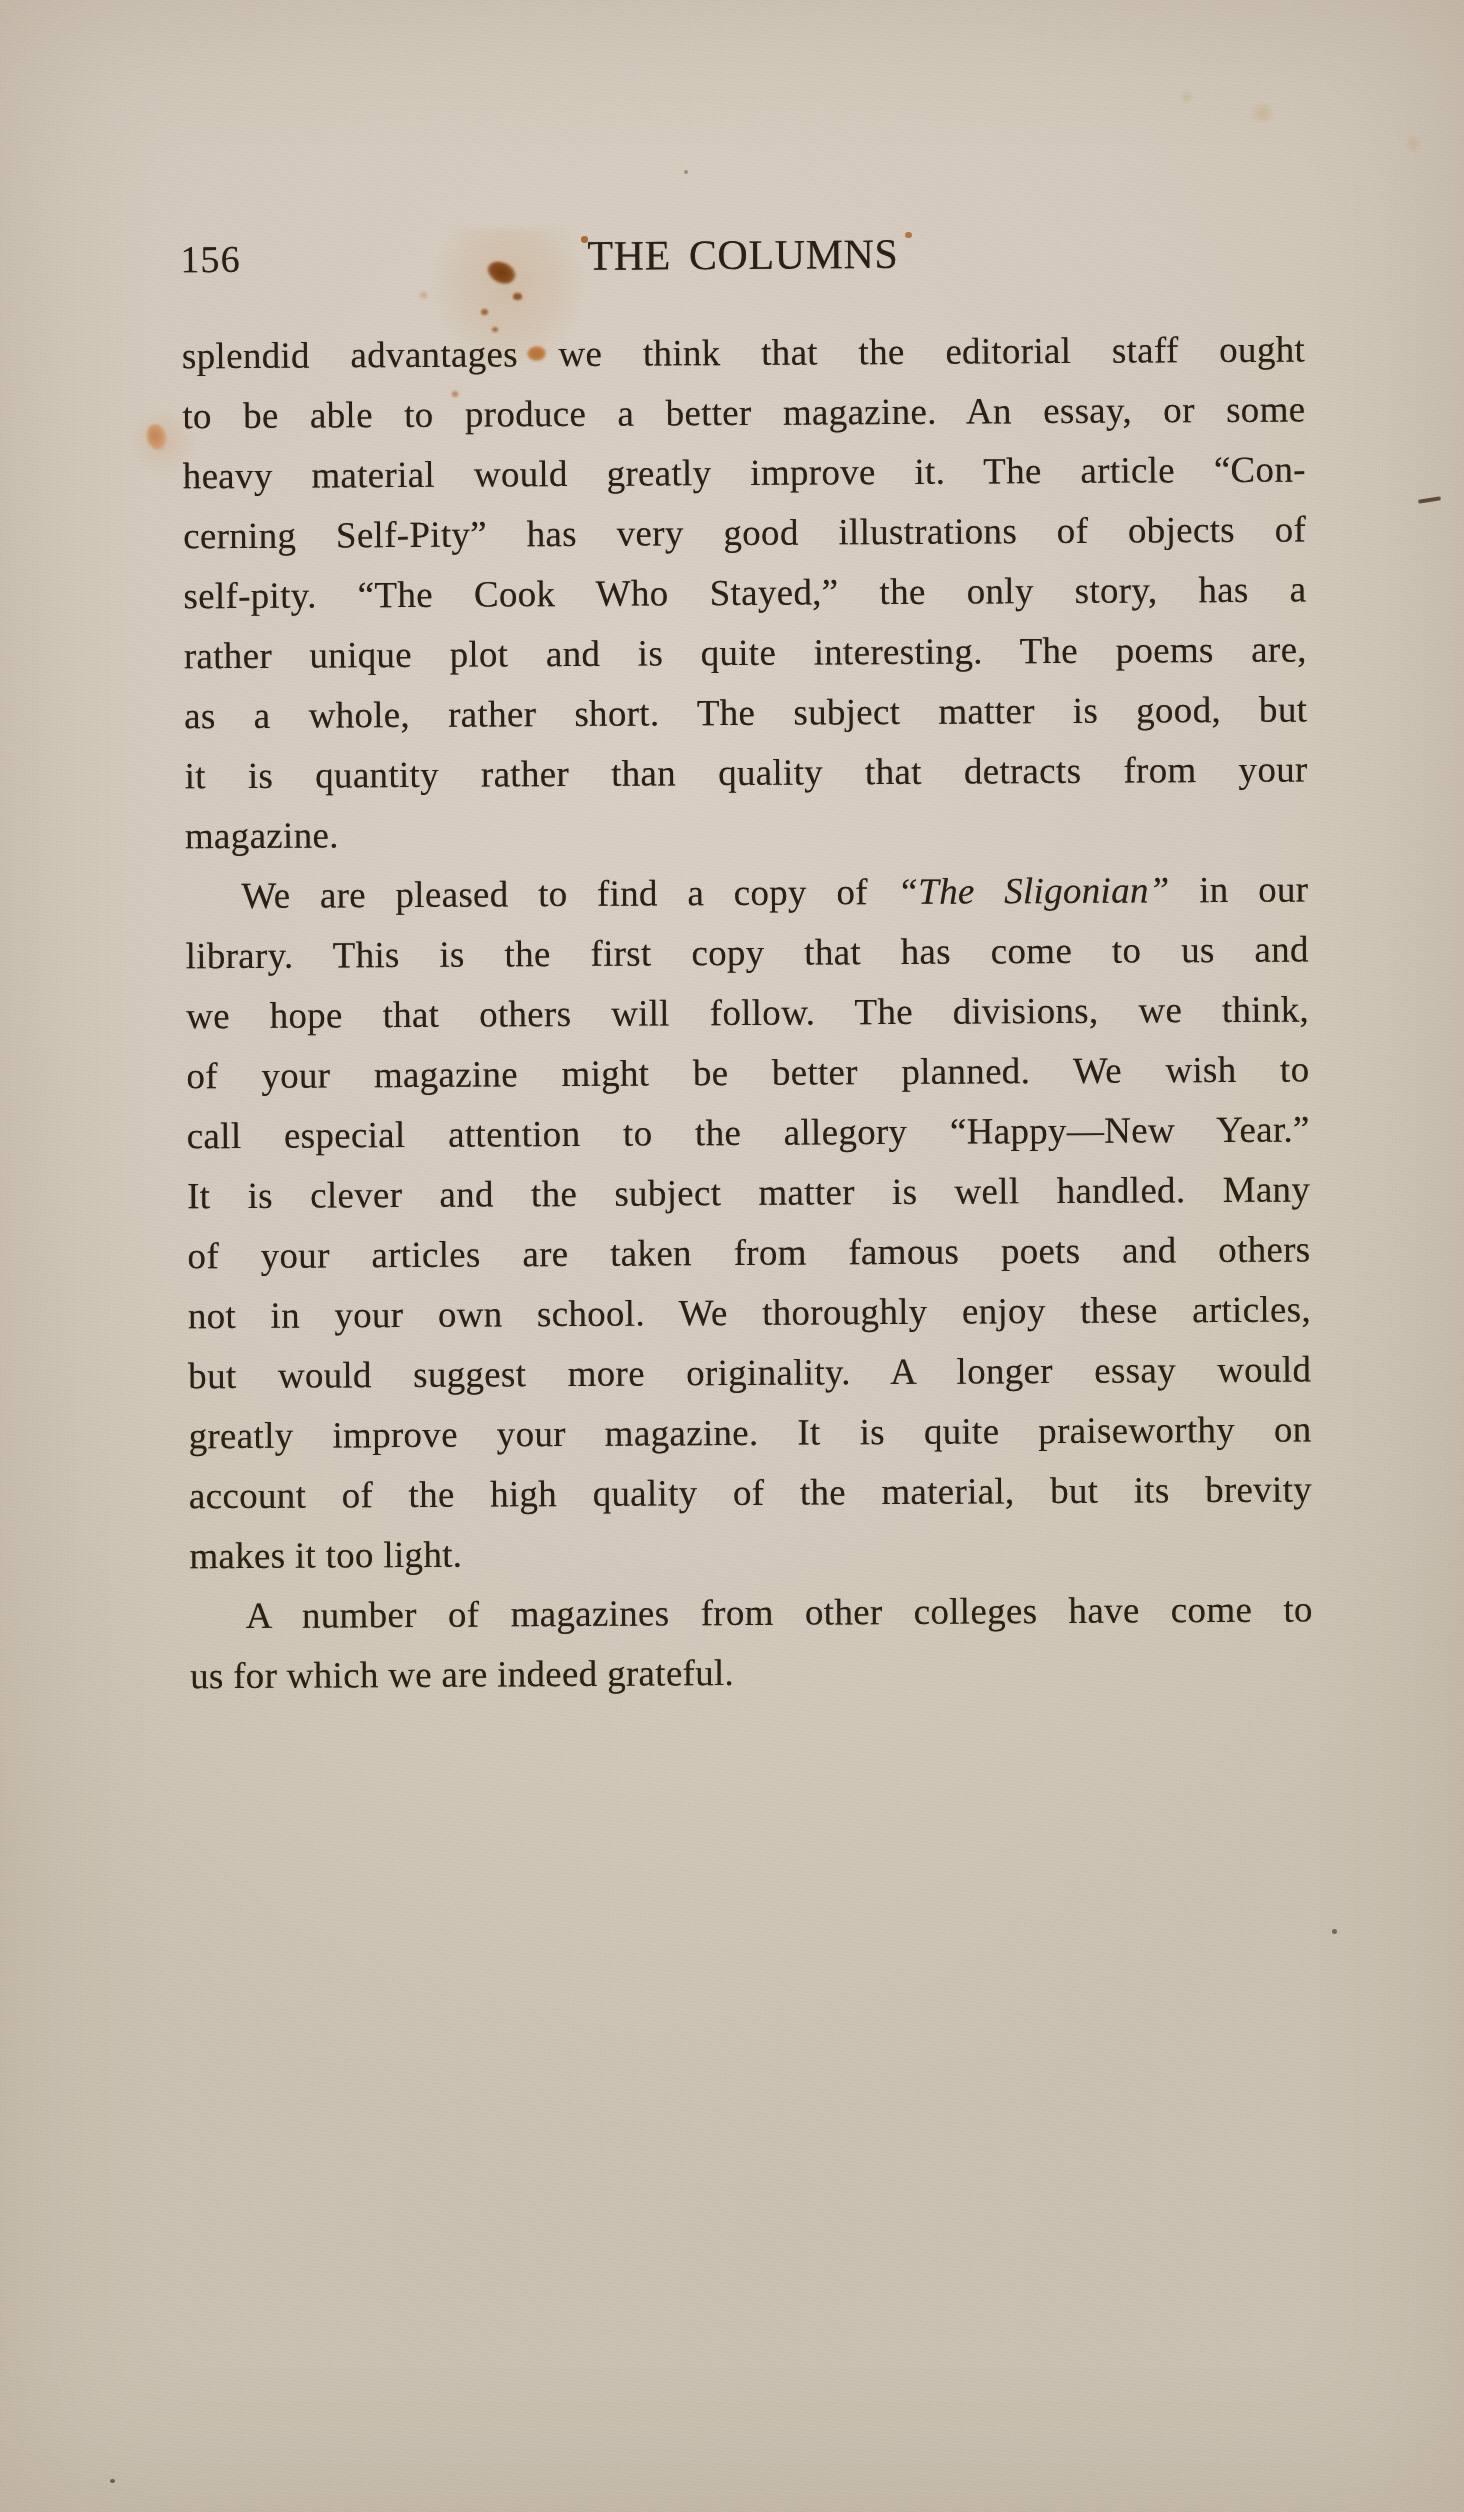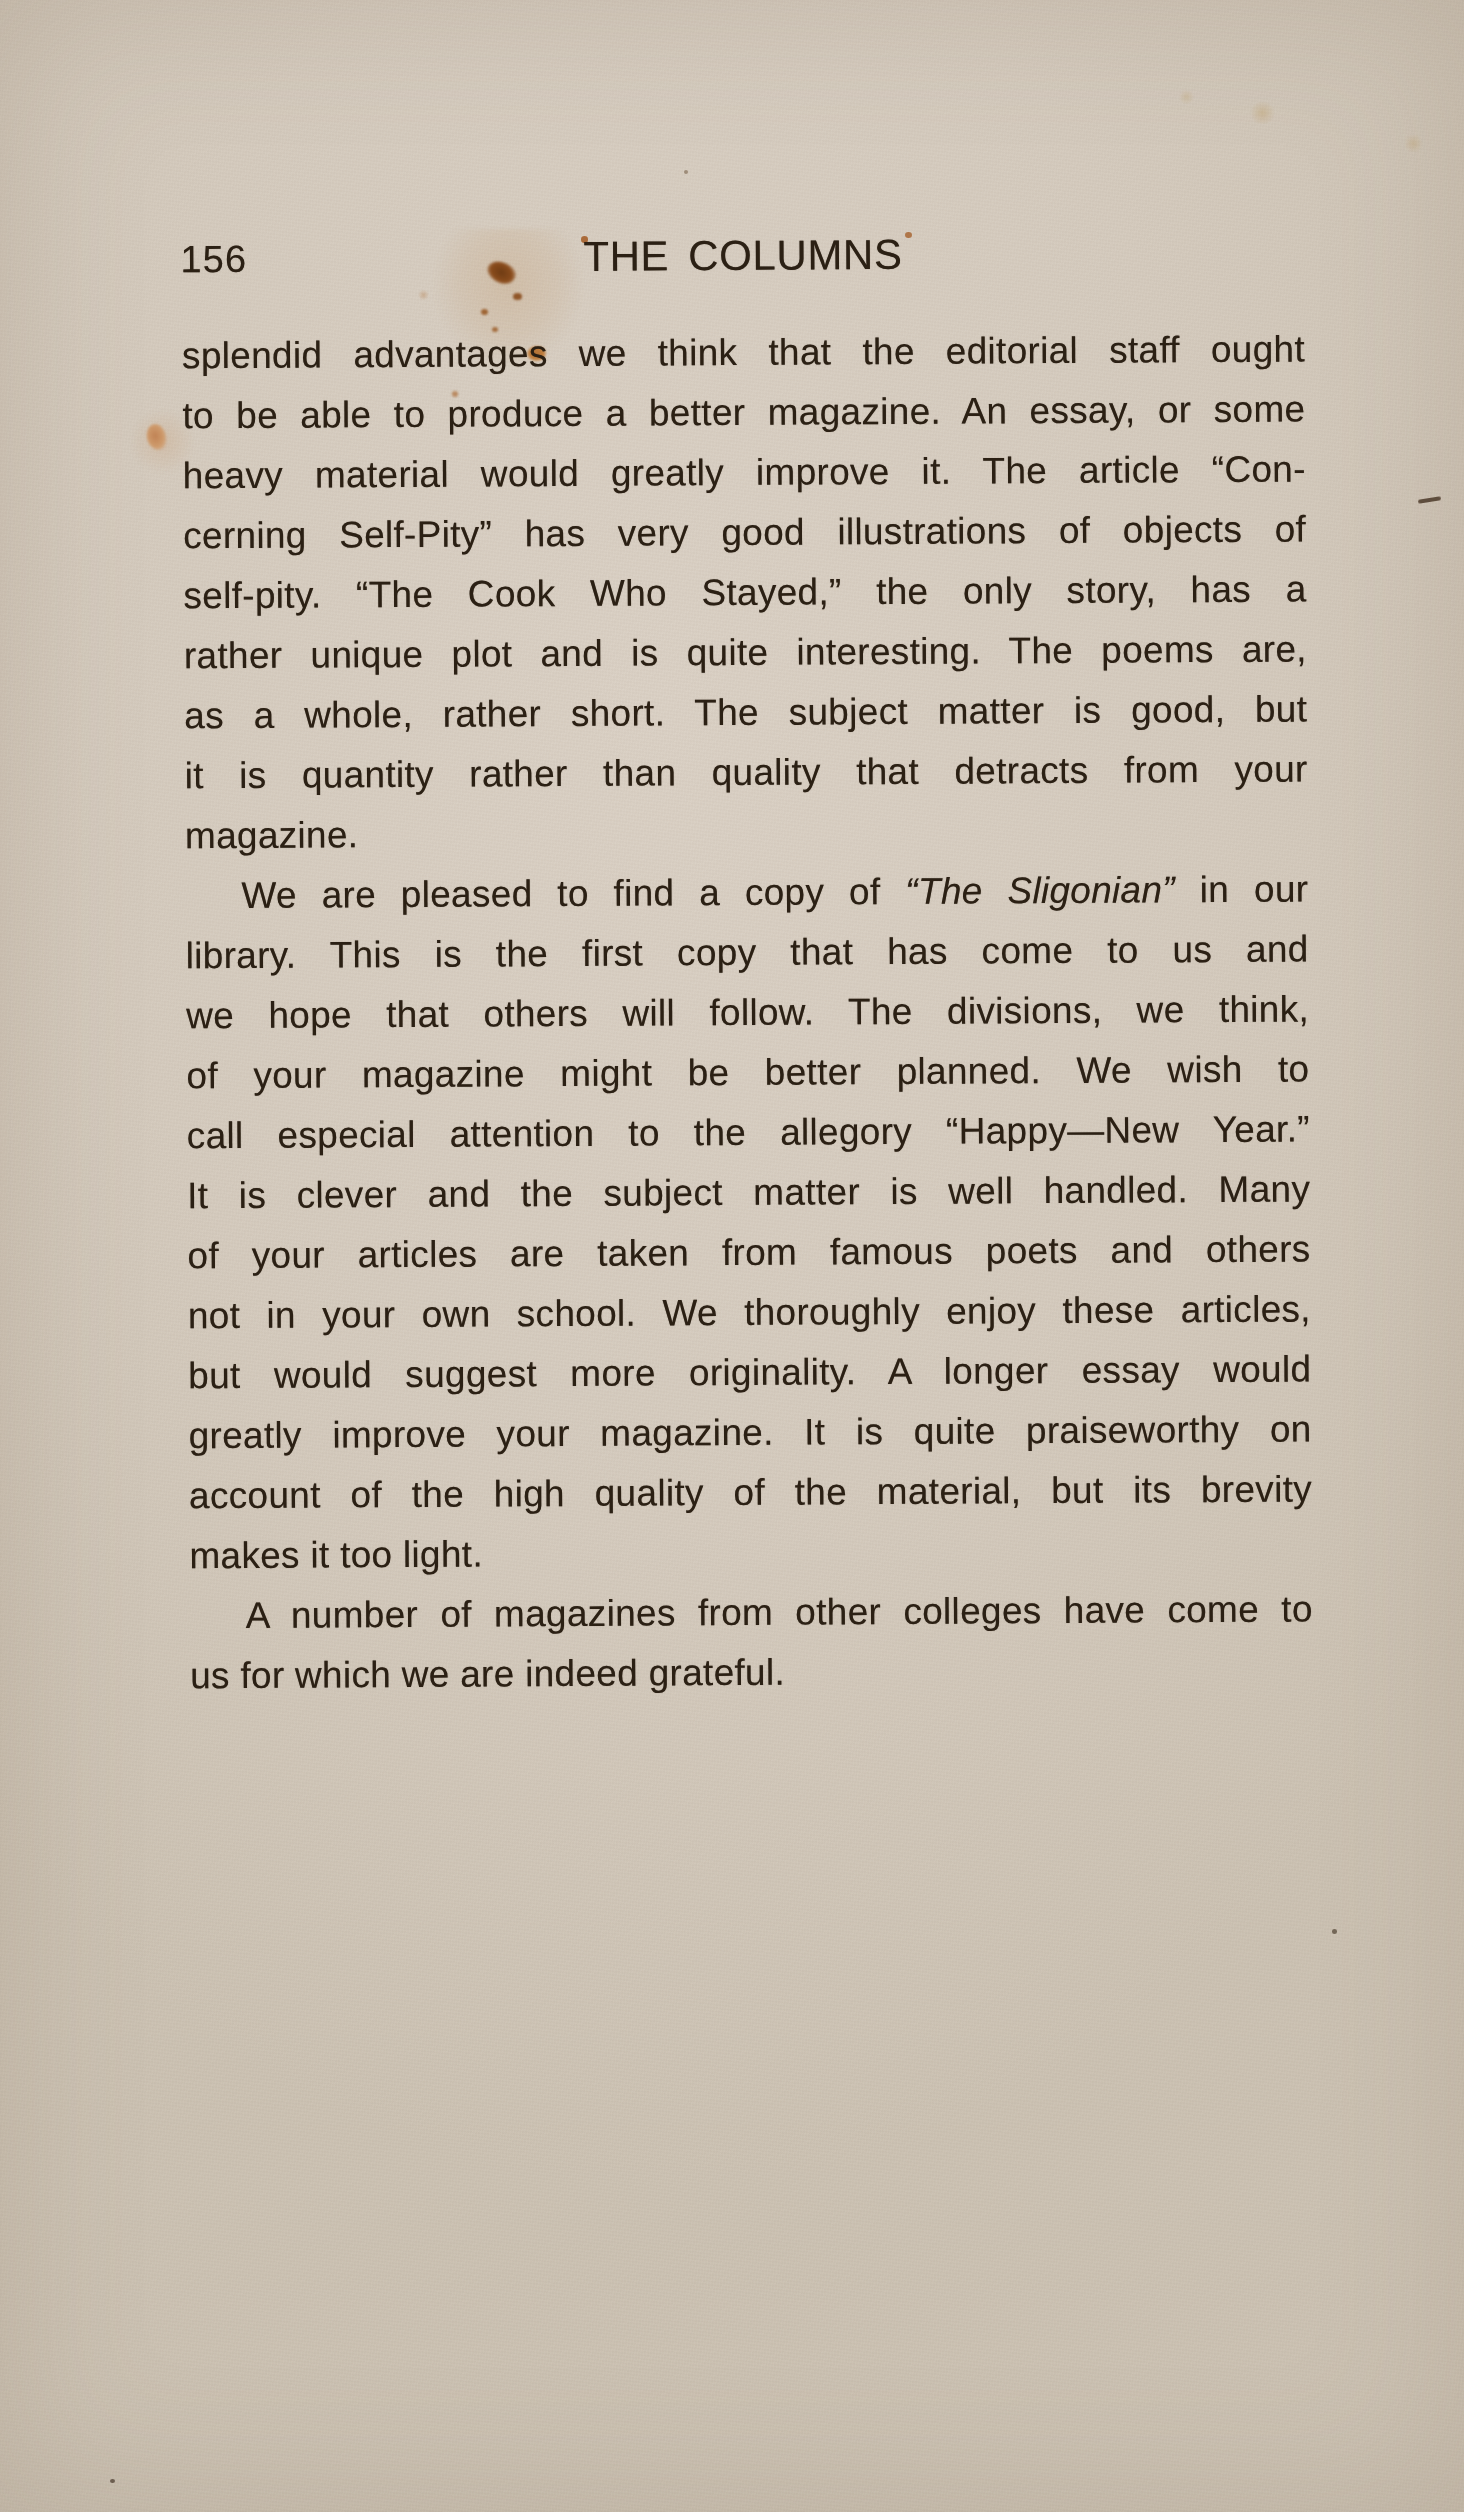--- a/index.html
+++ b/index.html
@@ -7,21 +7,21 @@
     padding: 0;
     background: #cfc5b7;
   }
   .page {
     position: relative;
     width: 1464px;
     height: 2512px;
     overflow: hidden;
     background:
       radial-gradient(ellipse 1029px 1486px at 45% 28%, #dad0c4 0%, #d4cabd 55%, #cbc1b2 100%);
-    font-family: Liberation Sans, sans-serif;
+    font-family: Liberation Serif, serif;
     color: #2b2014;
   }
   
   .grain {
     position: absolute;
     inset: 0;
     background-image:
       repeating-linear-gradient(7deg, rgba(255,255,255,0.015) 0 1.7px, rgba(60,45,30,0.012) 1.7px 3.4px),
       repeating-linear-gradient(97deg, rgba(255,255,255,0.012) 0 1.1px, rgba(60,45,30,0.01) 1.1px 2.9px);
     pointer-events: none;

